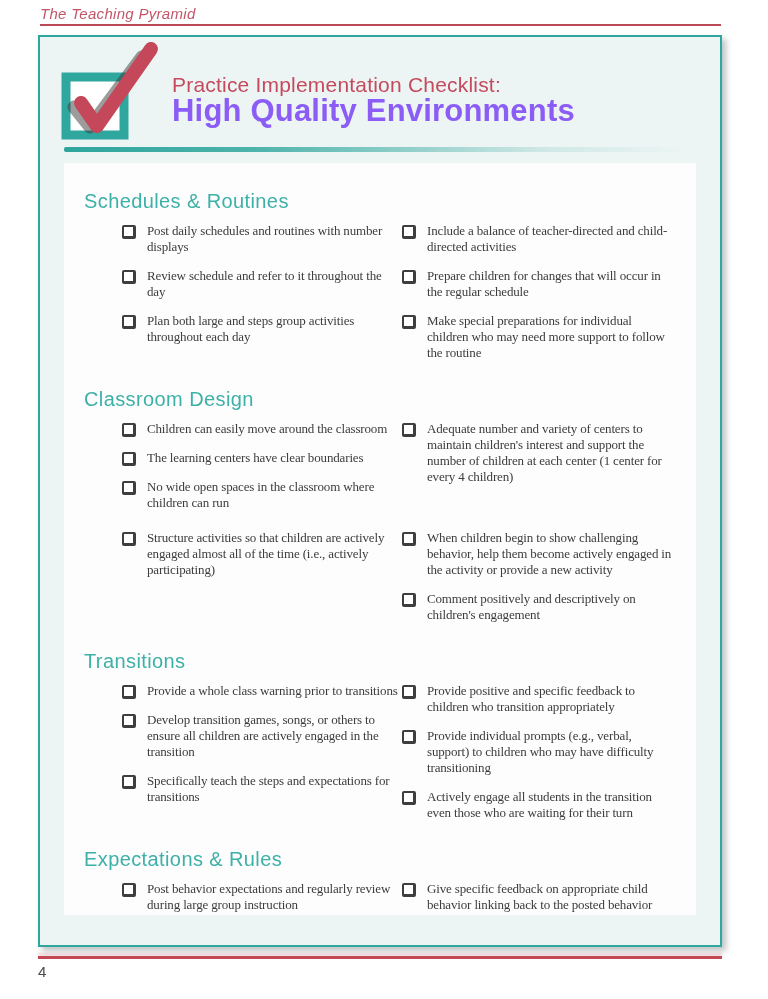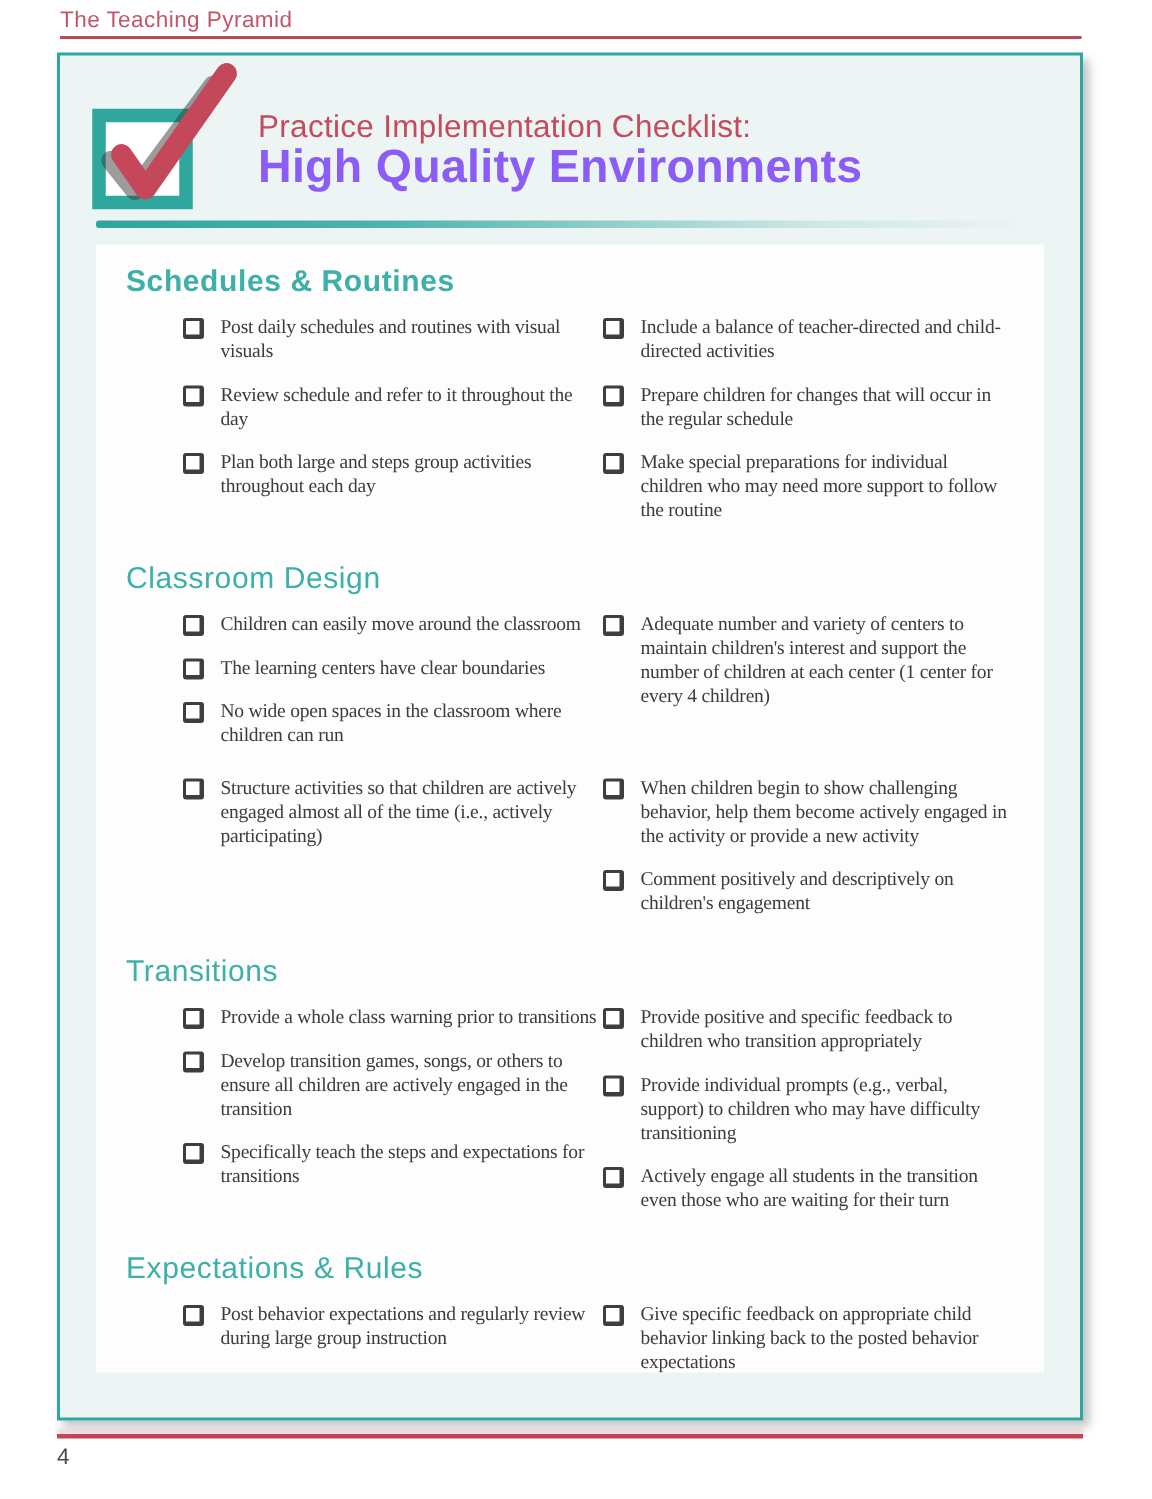--- a/index.html
+++ b/index.html
@@ -7,21 +7,21 @@
     width:768px; height:999px;
     background:#ffffff;
     position:relative;
     font-family:"Liberation Sans", sans-serif;
     overflow:hidden;
   }
 
   
   .page-header-title {
     position:absolute; left:40px; top:5px;
-    font-size:15px; letter-spacing:.3px;
+    font-style:italic; font-size:15px; letter-spacing:.3px;
     color:#c25668;
     text-align:center;
   }
   .page-header-rule {
     position:absolute; left:40px; top:24px;
     width:681px; height:2px; background:#b94a56;
   }
 
   
   .main-box {
@@ -56,21 +56,21 @@
     box-sizing:border-box;
     padding:14px 20px 10px 20px;
     overflow:hidden;
   }
 
   .section { margin-bottom:6px; }
   .section-heading {
     font-size:20px; color:#3db0a8; letter-spacing:.4px;
     margin:14px 0 10px 0; font-weight:400;
   }
-  .section:first-child .section-heading { margin-top:0;font-weight:bold; }
+  .section:first-child .section-heading { margin-top:13px; }
 
   .cols {
     display:grid;
     grid-template-columns:280px 1fr;
     margin-left:38px;
   }
   .col { display:flex; flex-direction:column; }
 
   .item {
     display:grid;
@@ -122,21 +122,21 @@
   <div class="banner-bar"></div>
 
   <div class="content-panel">
 
     <div class="section">
       <div class="section-heading">Schedules &amp; Routines</div>
       <div class="cols">
         <div class="col col-left">
           <div class="item">
             <span class="cb"></span>
-            <span class="txt">Post daily schedules and routines with visual visuals</span>
+            <span class="txt">Post daily schedules and routines with number displays</span>
           </div>
           <div class="item">
             <span class="cb"></span>
             <span class="txt">Review schedule and refer to it throughout the day</span>
           </div>
           <div class="item">
             <span class="cb"></span>
             <span class="txt">Plan both large and steps group activities throughout each day</span>
           </div>
         </div>

